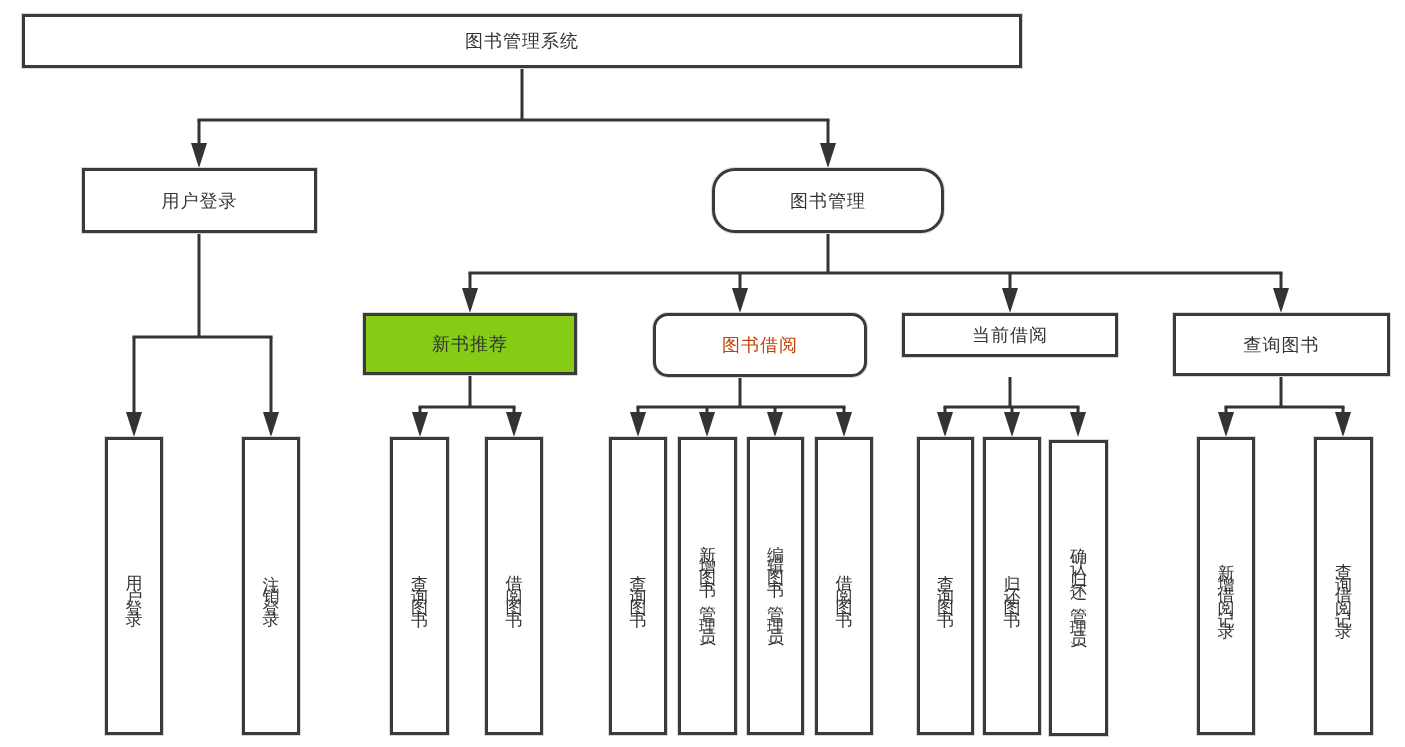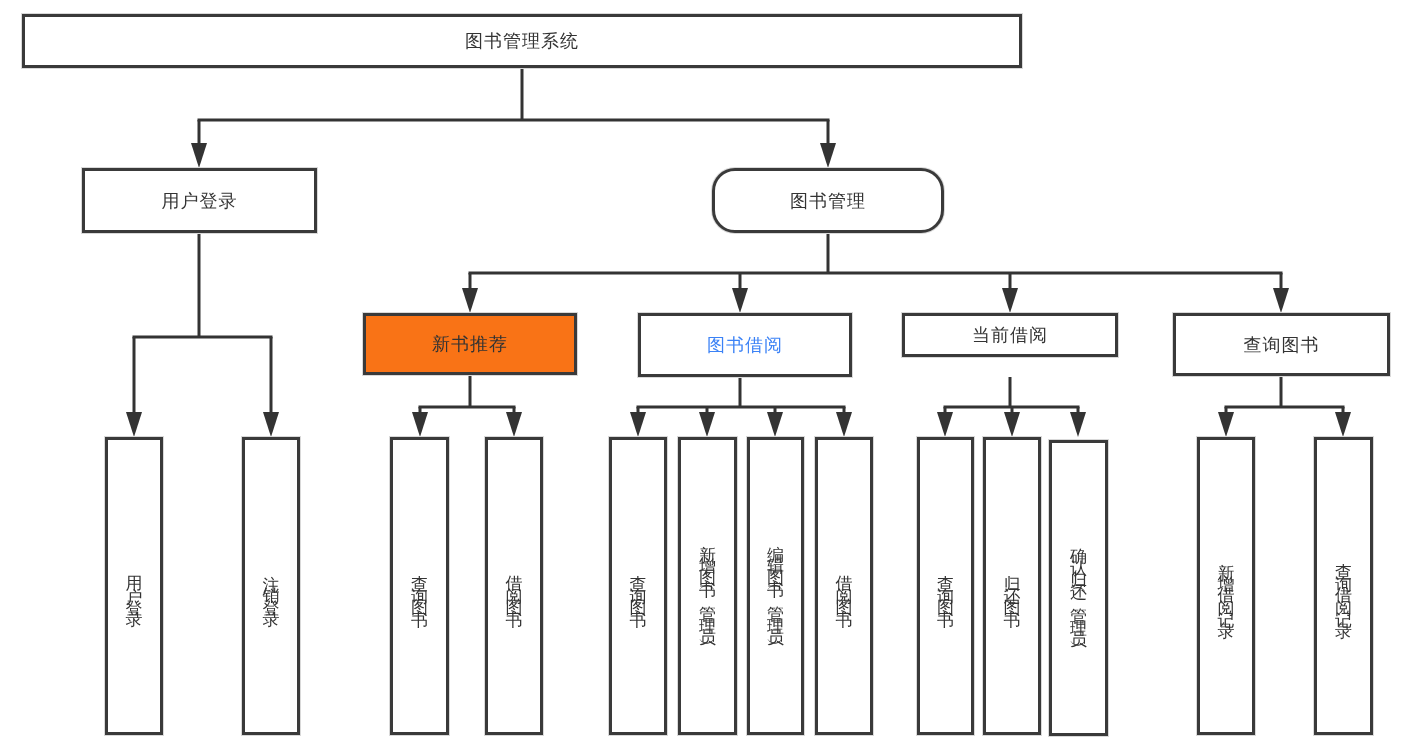--- a/index.html
+++ b/index.html
@@ -119,24 +119,24 @@
   <div id="nodes">
       <div class="node h" style="left: 22px; top: 14px; width: 1000px; height: 54px; border-color: rgb(58, 58, 58); background: rgb(255, 255, 255); color: rgb(51, 51, 51);">
         <span>图书管理系统</span>
       </div>
       <div class="node h" style="left: 82px; top: 168px; width: 235px; height: 65px; border-color: rgb(58, 58, 58); background: rgb(255, 255, 255); color: rgb(51, 51, 51);">
         <span>用户登录</span>
       </div>
       <div class="node h" style="left: 712px; top: 168px; width: 232px; height: 65px; border-color: rgb(58, 58, 58); background: rgb(255, 255, 255); color: rgb(51, 51, 51); border-radius: 23px;">
         <span>图书管理</span>
       </div>
-      <div class="node h" style="left: 363px; top: 313px; width: 214px; height: 62px; border-color: rgb(58, 58, 58); background: #f97316; color: rgb(51, 51, 51);">
+      <div class="node h" style="left: 363px; top: 313px; width: 214px; height: 62px; border-color: rgb(58, 58, 58); background: #84cc16; color: rgb(51, 51, 51);">
         <span>新书推荐</span>
       </div>
-      <div class="node h" style="left: 638px; top: 313px; width: 214px; height: 64px; border-color: rgb(58, 58, 58); background: rgb(255, 255, 255); color: #3b82f6;">
+      <div class="node h" style="left: 653px; top: 313px; width: 214px; height: 64px; border-color: rgb(58, 58, 58); background: rgb(255, 255, 255); color: #c2410c; border-radius: 15px;">
         <span>图书借阅</span>
       </div>
       <div class="node h" style="left: 902px; top: 313px; width: 216px; height: 44px; border-color: rgb(58, 58, 58); background: rgb(255, 255, 255); color: rgb(51, 51, 51);">
         <span>当前借阅</span>
       </div>
       <div class="node h" style="left: 1173px; top: 313px; width: 217px; height: 63px; border-color: rgb(58, 58, 58); background: rgb(255, 255, 255); color: rgb(51, 51, 51);">
         <span>查询图书</span>
       </div>
       <div class="node v" style="left: 105px; top: 437px; width: 58px; height: 298px; border-color: rgb(58, 58, 58); background: rgb(255, 255, 255); color: rgb(51, 51, 51);">
         <span class="vtext">用户登录</span>

